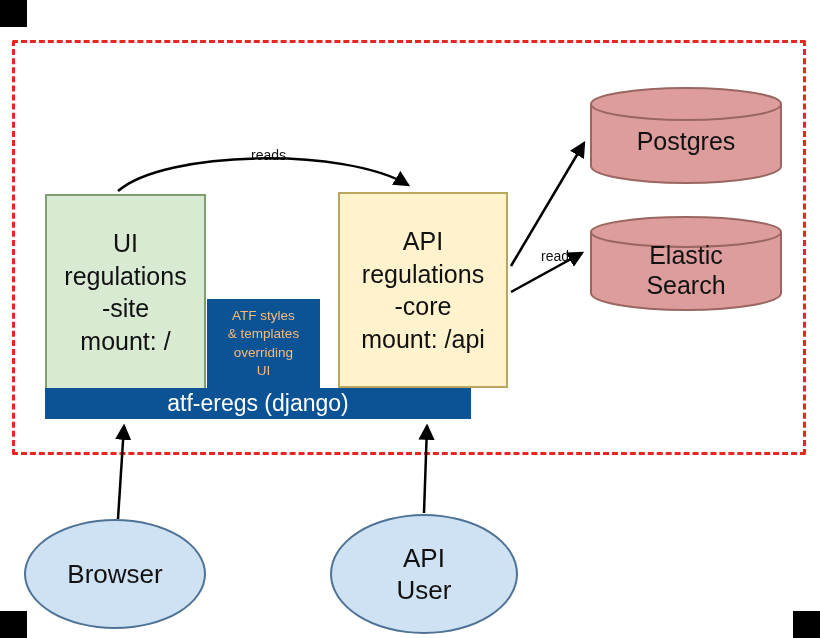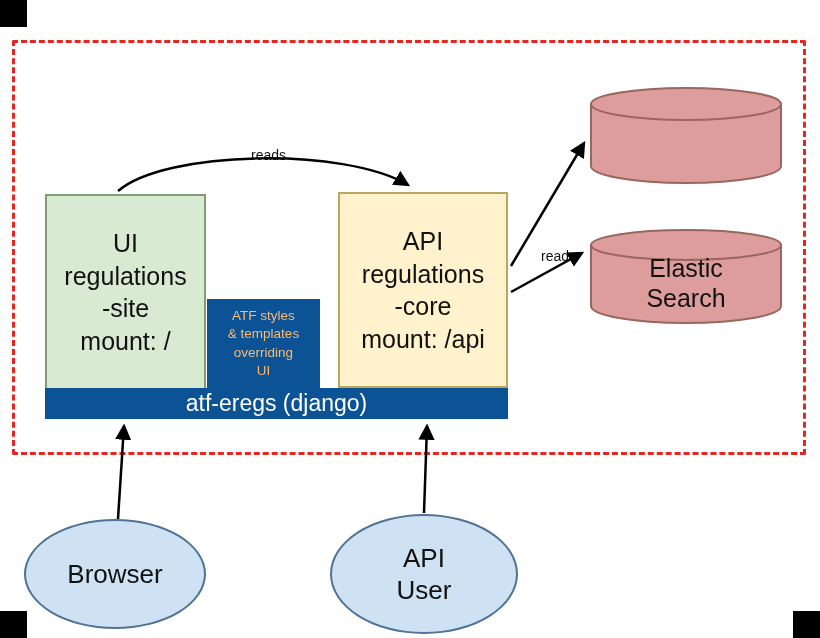--- a/index.html
+++ b/index.html
@@ -56,32 +56,35 @@
 UI</span>
   </div>
 
   <div class="abs box api-box center-text" style="left:338px;top:192px;width:170px;height:196px;">
     <span class="multiline">API
 regulations
 -core
 mount: /api</span>
   </div>
 
-  <div class="abs box django-bar center-text" style="left:45px;top:388px;width:463px;height:31px;">
+  <div class="abs box django-bar center-text" style="left:45px;top:388px;width:426px;height:31px;">
     <span>atf-eregs (django)</span>
   </div>
 
   <div class="abs" style="left:588px;top:85px;width:196px;height:102px;">
     <svg width="196" height="102" viewBox="0 0 196 102">
       <path d="M3 19 v62 a95 17 0 0 0 190 0 v-62" fill="var(--pink)" stroke="#996660" stroke-width="2"></path>
       <ellipse cx="98" cy="19" rx="95" ry="16" fill="var(--pink)" stroke="#996660" stroke-width="2"></ellipse>
     </svg>
+    <div class="abs cyl-label center-text" style="left:0;top:26px;width:196px;height:60px;">
+      <span>Postgres</span>
+    </div>
   </div>
 
-  <div class="abs" style="left:588px;top:227px;width:196px;height:100px;">
+  <div class="abs" style="left:588px;top:214px;width:196px;height:100px;">
     <svg width="196" height="100" viewBox="0 0 196 100">
       <path d="M3 18 v61 a95 17 0 0 0 190 0 v-61" fill="var(--pink)" stroke="#996660" stroke-width="2"></path>
       <ellipse cx="98" cy="18" rx="95" ry="15" fill="var(--pink)" stroke="#996660" stroke-width="2"></ellipse>
     </svg>
     <div class="abs cyl-label center-text" style="left:0;top:20px;width:196px;height:72px;">
       <span class="multiline">Elastic
 Search</span>
     </div>
   </div>
 

